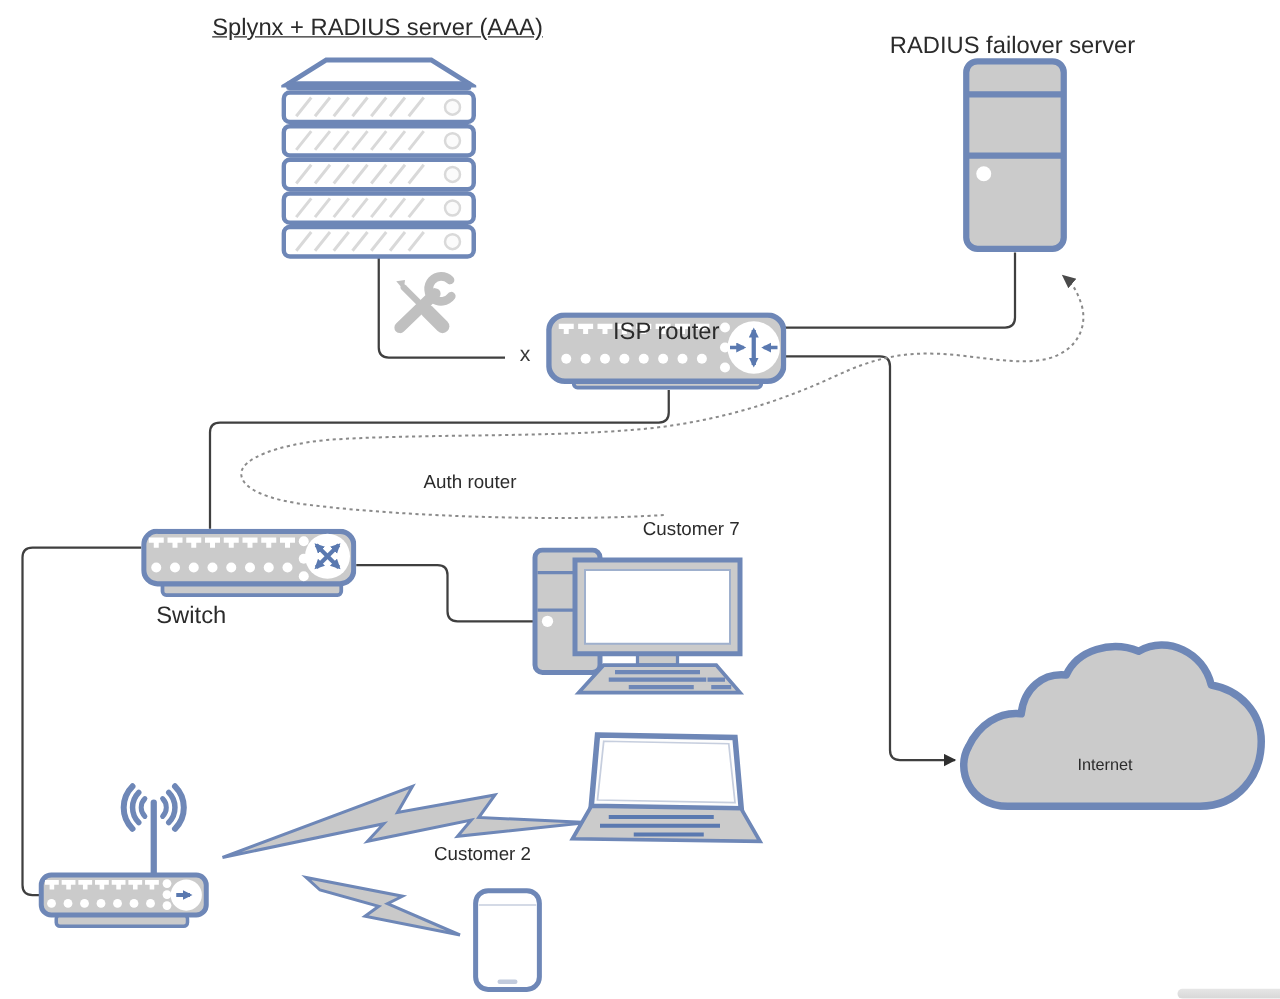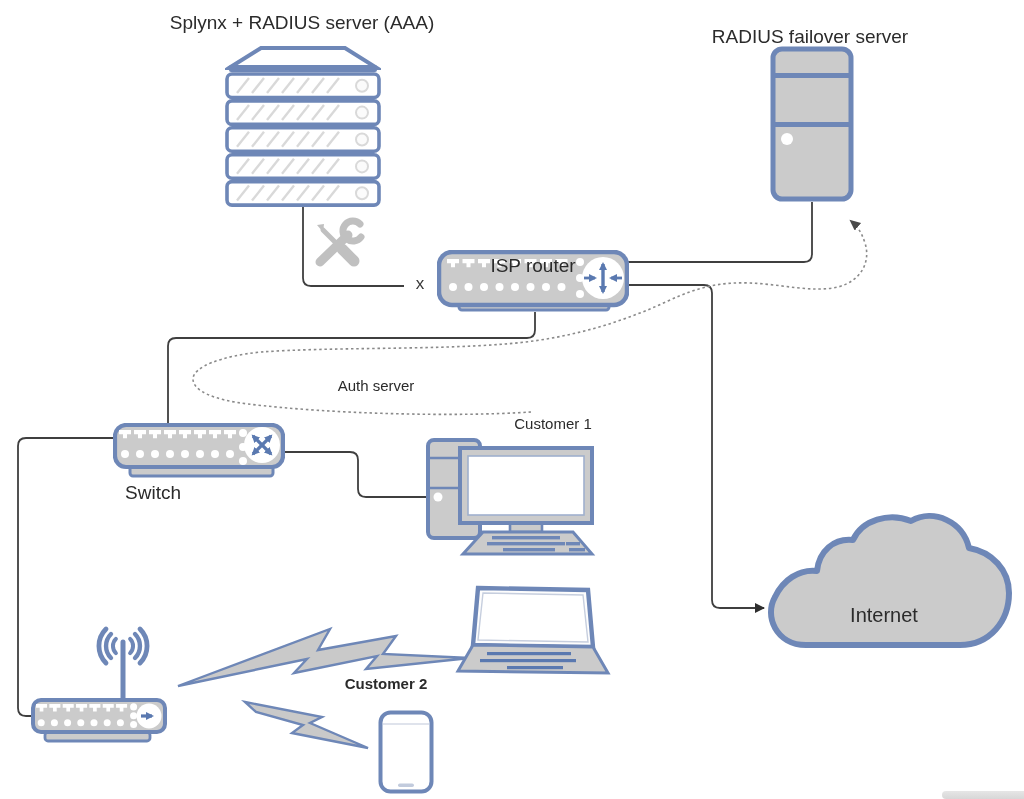--- a/index.html
+++ b/index.html
@@ -4,21 +4,21 @@
 <style>
   html,body{margin:0;padding:0;background:#fff;}
   .canvas{
     position:relative;width:1024px;height:799px;background:#ffffff;overflow:hidden;
     font-family:"Liberation Sans","DejaVu Sans",sans-serif;color:#2b2b2b;
   }
   .layer{position:absolute;left:0;top:0;width:1024px;height:799px;}
   .dev{position:absolute;}
   .lbl{position:absolute;transform:translateX(-50%);white-space:nowrap;color:#2b2b2b;}
   .lbl-lg{font-size:19px;}
-  .lbl-md{font-size:20px;}
+  .lbl-md{font-size:13px;}
   .lbl-sm{font-size:15px;}
   .lbl-x{font-size:17px;color:#3a3a3a;transform:translateX(-50%);}
   .wire{fill:none;stroke:#3f3f3f;stroke-width:1.8;}
   .dotted{fill:none;stroke:#8a8a8a;stroke-width:1.6;stroke-dasharray:2.5 2.8;}
   .edge-bar{position:absolute;left:942px;top:791px;width:82px;height:8px;
     background:linear-gradient(#e6e6e6,#d7d7d7);border-radius:5px 0 0 5px;}
 </style>
 </head>
 <body>
 
@@ -115,21 +115,21 @@
       </g>
       <g stroke="#d9d9d9" stroke-width="2" fill="#fbfbfb">
         <circle cx="137" cy="40.7" r="6"></circle>
           <circle cx="137" cy="67.6" r="6"></circle>
           <circle cx="137" cy="94.5" r="6"></circle>
           <circle cx="137" cy="121.4" r="6"></circle>
           <circle cx="137" cy="148.3" r="6"></circle>
       </g>
     </svg>
   </div>
-  <div class="lbl lbl-lg" style="left:302px;top:12px;">Splynx + RADIUS server (AAA)</div>
+  <div class="lbl lbl-lg" style="left:302px;top:12px;text-decoration:underline;">Splynx + RADIUS server (AAA)</div>
 
   <div class="dev" style="left:770px;top:46px;width:84px;height:156px;">
     <svg width="84" height="156" viewBox="0 0 84 156">
       <rect x="3" y="3" width="78" height="150" rx="9" fill="#cbcbcb" stroke="#6e87b7" stroke-width="5"></rect>
       <rect x="4" y="27" width="76" height="5" fill="#6e87b7"></rect>
       <rect x="4" y="76" width="76" height="5" fill="#6e87b7"></rect>
       <circle cx="17" cy="93" r="6" fill="#ffffff"></circle>
     </svg>
   </div>
   <div class="lbl lbl-lg" style="left:810px;top:26px;">RADIUS failover server</div>
@@ -228,29 +228,29 @@
       <polygon points="58,94 148,94 167,116 38,116" fill="#cbcbcb" stroke="#6e87b7" stroke-width="3"></polygon>
       <g fill="#6e87b7">
         <rect x="67" y="98" width="68" height="3.4"></rect>
         <rect x="62" y="104" width="78" height="3.4"></rect>
         <rect x="78" y="110" width="52" height="3.4"></rect>
         <rect x="141" y="104" width="14" height="3.4"></rect>
         <rect x="144" y="110" width="16" height="3.4"></rect>
       </g>
     </svg>
   </div>
-  <div class="lbl lbl-sm" style="left:553px;top:415px;">Customer 1</div>
+  <div class="lbl lbl-sm" style="left:553px;top:415px;">Customer 7</div>
 
   <div class="dev" style="left:170px;top:620px;width:310px;height:140px;">
     <svg width="310" height="140" viewBox="0 0 310 140">
       <path d="M8 66 L160 9 L148 30 L226 16 L213 34 L300 38 L196 49 L207 36 L124 53 L137 39 Z" fill="#c9c9c9" stroke="#6e87b7" stroke-width="2.4"></path>
       <path d="M75 82 L152 97 L140 103 L198 128 L122 113 L133 105 L86 92 Z" fill="#c9c9c9" stroke="#6e87b7" stroke-width="2.4"></path>
     </svg>
   </div>
-  <div class="lbl lbl-sm" style="left:386px;top:675px;font-weight:bold;">Customer 2</div>
+  <div class="lbl lbl-sm" style="left:386px;top:675px;">Customer 2</div>
 
   <div class="dev" style="left:450px;top:583px;width:168px;height:95px;">
     <svg width="168" height="95" viewBox="0 0 168 95">
       <polygon points="28,5 138,7 143,64 23,62" fill="#fdfdfd" stroke="#6e87b7" stroke-width="4.4"></polygon>
       <polygon points="33,10 133,12 138,59 28,57" fill="#ffffff" stroke="#c6cede" stroke-width="1.4"></polygon>
       <polygon points="8,88 23,62 143,64 158,90" fill="#cbcbcb" stroke="#6e87b7" stroke-width="3"></polygon>
       <g fill="#5a79b0">
         <rect x="37" y="69" width="84" height="3.2"></rect>
         <rect x="30" y="76" width="96" height="3.2"></rect>
         <rect x="57" y="83" width="56" height="3.2"></rect>
@@ -312,17 +312,17 @@
 
   <div class="dev" style="left:763px;top:508px;width:256px;height:145px;">
     <svg width="256" height="145" viewBox="0 0 256 145">
       <path d="M43 137 C 13 137 1 108 12 89 C 20 72 36 61 54 63 C 56 43 71 30 90 32
                C 99 12 126 4 148 13 C 171 0 200 14 206 40 C 229 44 246 62 246 85
                C 246 113 227 137 197 137 Z" fill="#cbcbcb" stroke="#6e87b7" stroke-width="6" stroke-linejoin="round"></path>
     </svg>
   </div>
   <div class="lbl lbl-md" style="left:884px;top:604px;">Internet</div>
 
-  <div class="lbl lbl-sm" style="left:376px;top:377px;">Auth server</div>
+  <div class="lbl lbl-sm" style="left:376px;top:377px;">Auth router</div>
 
   <div class="edge-bar"></div>
 
 </div>
 
 </body></html>

